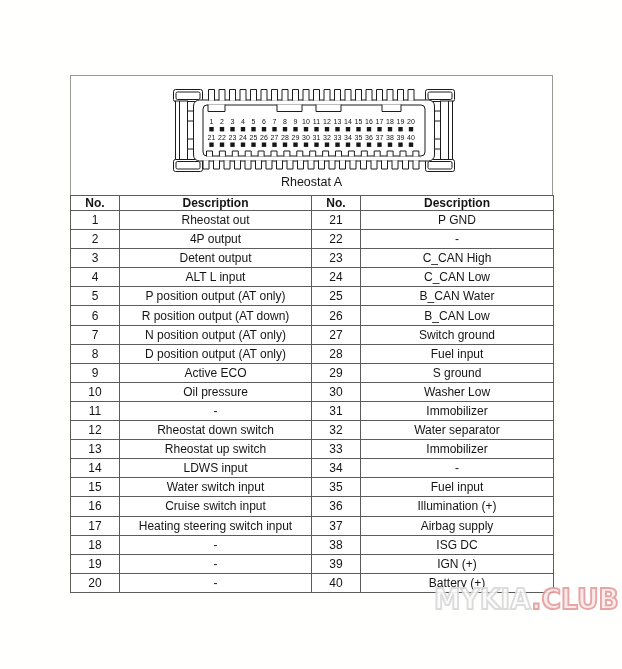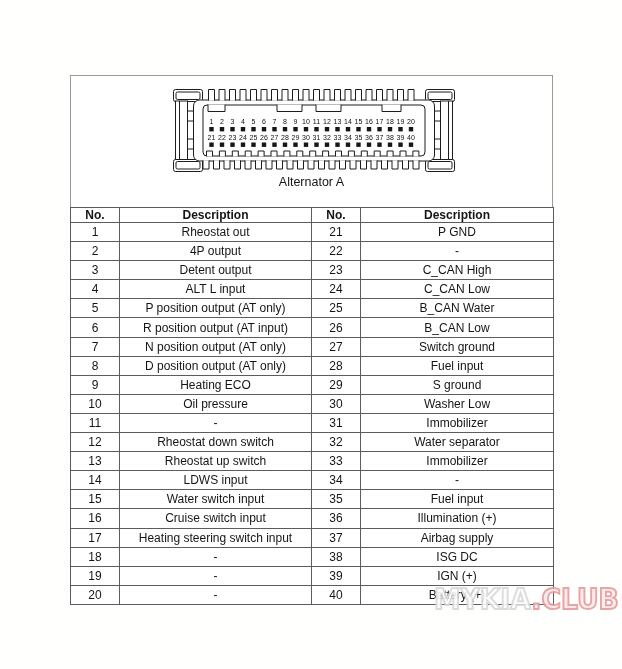--- a/index.html
+++ b/index.html
@@ -11,21 +11,21 @@
     position:absolute;left:70px;top:75px;width:483px;height:517px;
     border:1px solid #9a9a9a;box-sizing:border-box;background:#fff;
   }
   .connector-svg{position:absolute;left:102px;top:11px;width:282px;height:87px;}
   .connector-label{
     position:absolute;left:0;top:99px;width:100%;text-align:center;
     font-size:12.5px;color:#151515;
   }
   table.pinout{
     position:absolute;left:-1px;top:119px;width:483px;height:398px;
-    border-collapse:collapse;table-layout:fixed;background:#fff;margin-top:12px;
+    border-collapse:collapse;table-layout:fixed;background:#fff;
   }
   .pinout th,.pinout td{
     border:1px solid #5c5c5c;padding:0;text-align:center;vertical-align:middle;
     font-size:12px;white-space:nowrap;overflow:hidden;color:#151515;
   }
   .pinout th{font-weight:bold;}
   
   .shape{fill:#fff;stroke:#1c1c1c;stroke-width:1;}
   .ln{fill:none;stroke:#1c1c1c;stroke-width:1;}
   .tooth{fill:#fff;stroke:#1c1c1c;stroke-width:1;}
@@ -217,21 +217,21 @@
           <rect x="204.3" y="55.5" width="4.4" height="4.4" class="pin-square"></rect>
           <text x="217" y="53" class="pin-num">38</text>
           <rect x="214.8" y="55.5" width="4.4" height="4.4" class="pin-square"></rect>
           <text x="227.5" y="53" class="pin-num">39</text>
           <rect x="225.3" y="55.5" width="4.4" height="4.4" class="pin-square"></rect>
           <text x="238" y="53" class="pin-num">40</text>
           <rect x="235.8" y="55.5" width="4.4" height="4.4" class="pin-square"></rect>
         </g>
     </svg>
 
-    <div class="connector-label">Alternator A</div>
+    <div class="connector-label">Rheostat A</div>
 
     <table class="pinout">
       <colgroup>
         <col style="width:49px">
           <col style="width:192px">
           <col style="width:49px">
           <col style="width:193px">
       </colgroup>
       <thead>
         <tr id="header-row">
@@ -267,39 +267,39 @@
             <td>C_CAN Low</td>
           </tr>
           <tr>
             <td>5</td>
             <td>P position output (AT only)</td>
             <td>25</td>
             <td>B_CAN Water</td>
           </tr>
           <tr>
             <td>6</td>
-            <td>R position output (AT input)</td>
+            <td>R position output (AT down)</td>
             <td>26</td>
             <td>B_CAN Low</td>
           </tr>
           <tr>
             <td>7</td>
             <td>N position output (AT only)</td>
             <td>27</td>
             <td>Switch ground</td>
           </tr>
           <tr>
             <td>8</td>
             <td>D position output (AT only)</td>
             <td>28</td>
             <td>Fuel input</td>
           </tr>
           <tr>
             <td>9</td>
-            <td>Heating ECO</td>
+            <td>Active ECO</td>
             <td>29</td>
             <td>S ground</td>
           </tr>
           <tr>
             <td>10</td>
             <td>Oil pressure</td>
             <td>30</td>
             <td>Washer Low</td>
           </tr>
           <tr>

